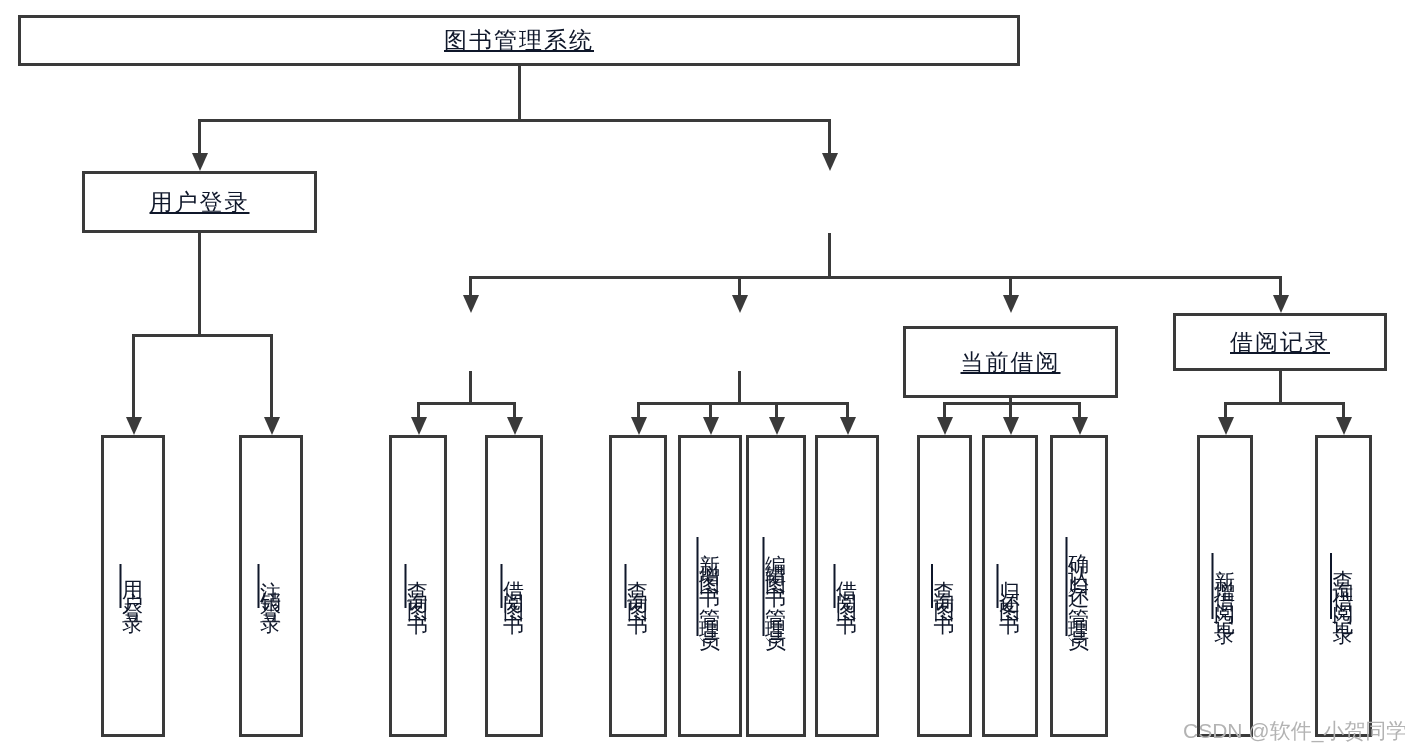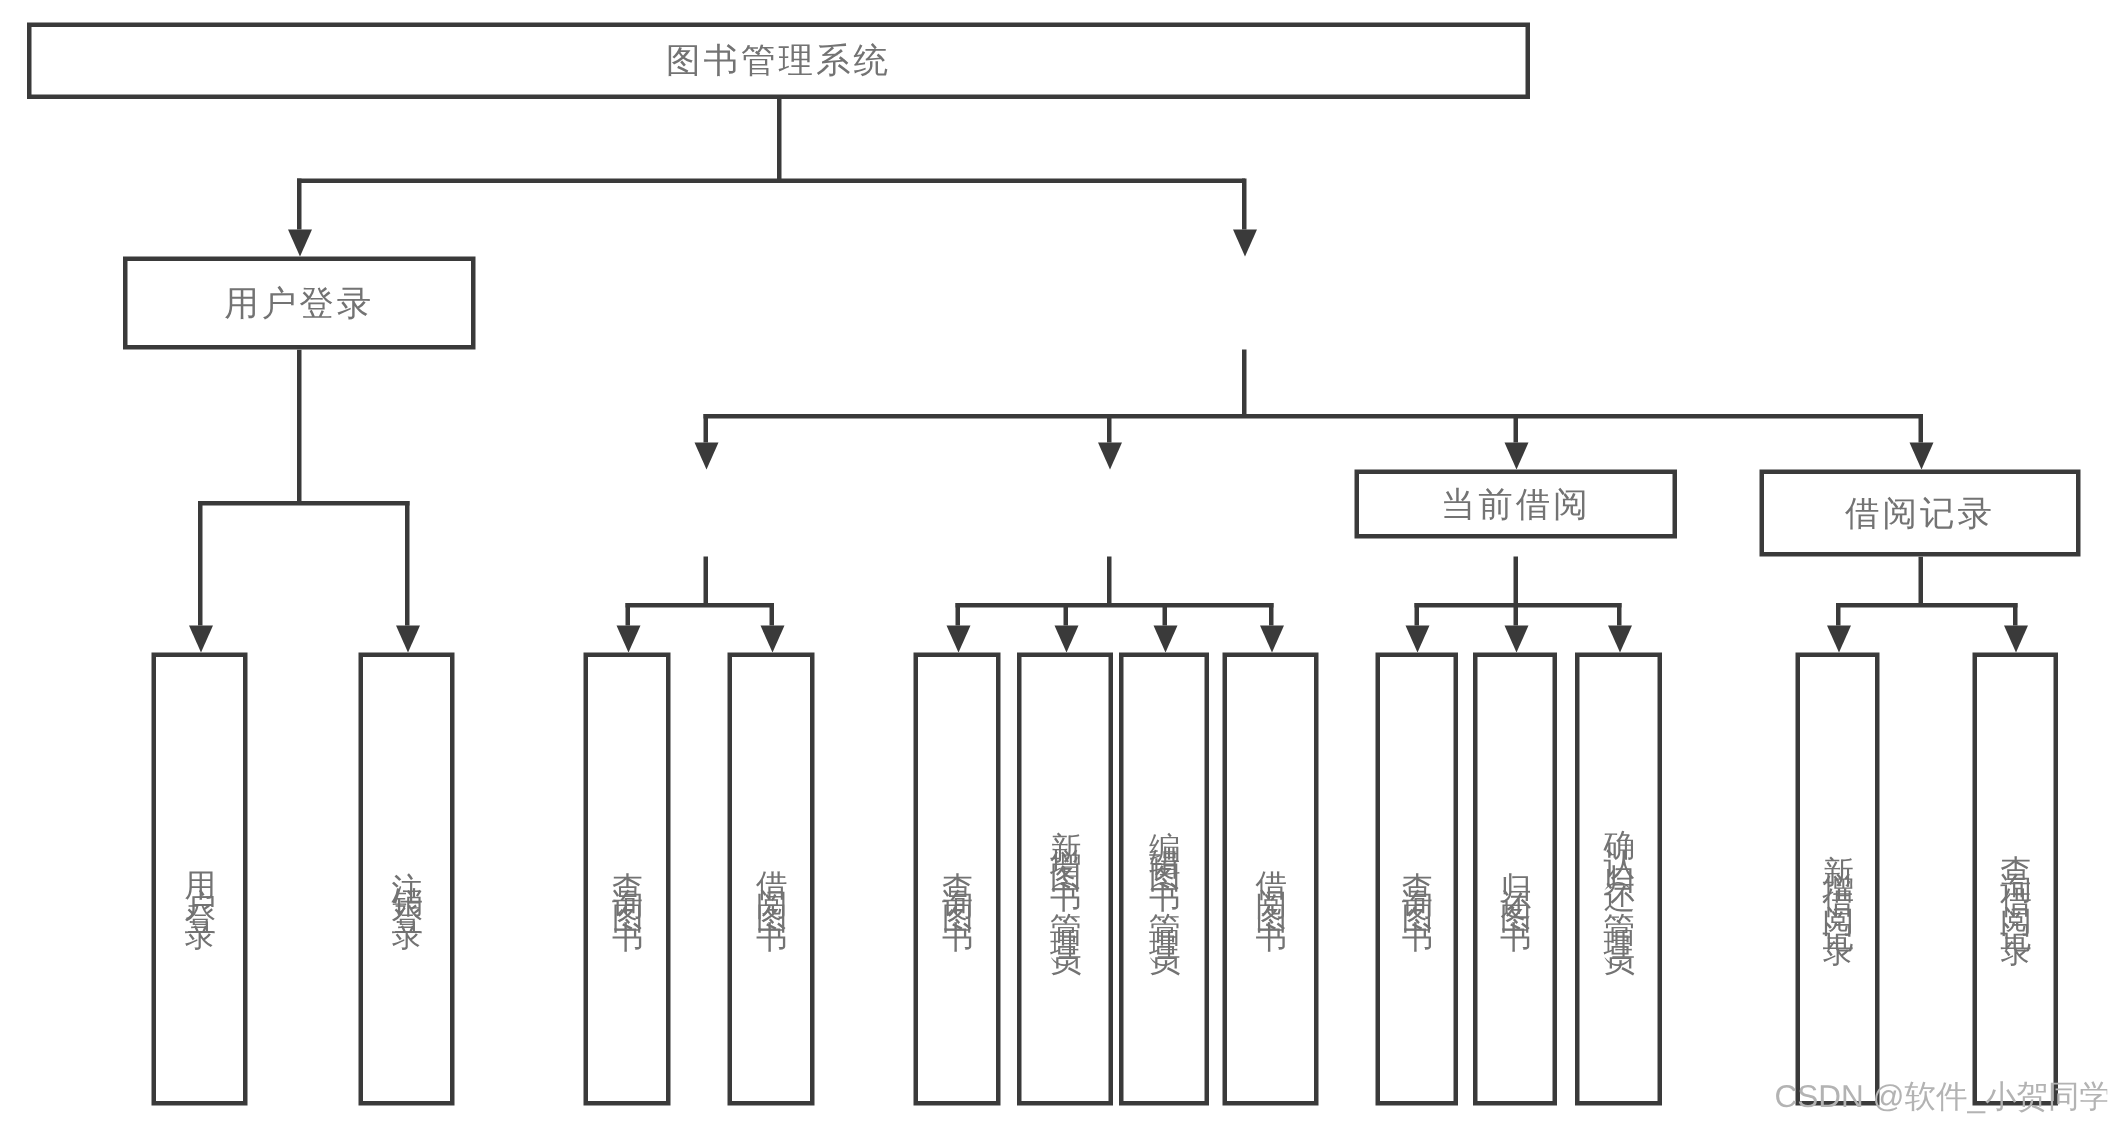--- a/index.html
+++ b/index.html
@@ -12,22 +12,23 @@
     overflow: hidden;
   }
   .box {
     position: absolute;
     box-sizing: border-box;
     border: 3px solid #3a3a3a;
     background: #ffffff;
     display: flex;
     align-items: center;
     justify-content: center;
-    color: #737373;
+    color: #0f172a;
     z-index: 2;
+    text-decoration: underline;
   }
   .box .hlabel {
     font-size: 23px;
     letter-spacing: 2px;
     white-space: nowrap;
   }
   .box .vlabel {
     writing-mode: vertical-rl;
     text-orientation: mixed;
     font-size: 21px;
@@ -82,21 +83,21 @@
   <div class="arrow" style="left:132px; top:334px; height:83px;"></div>
   <div class="arrow" style="left:270px; top:334px; height:83px;"></div>
 
   <div class="vline" style="left:828px; top:233px; height:45px;"></div>
   <div class="hline" style="left:469px; top:276px; width:813px;"></div>
   <div class="arrow" style="left:469px; top:276px; height:19px;"></div>
   <div class="arrow" style="left:738px; top:276px; height:19px;"></div>
   <div class="arrow" style="left:1009px; top:276px; height:19px;"></div>
   <div class="arrow" style="left:1279px; top:276px; height:19px;"></div>
 
-  <div class="box" style="left:903px; top:313px; width:215px; height:46px;">
+  <div class="box" style="left:903px; top:326px; width:215px; height:72px;">
     <span class="hlabel">当前借阅</span>
   </div>
   <div class="box" style="left:1173px; top:313px; width:214px; height:58px;">
     <span class="hlabel">借阅记录</span>
   </div>
 
   <div class="vline" style="left:469px; top:371px; height:33px;"></div>
   <div class="hline" style="left:417px; top:402px; width:99px;"></div>
   <div class="arrow" style="left:417px; top:402px; height:15px;"></div>
   <div class="arrow" style="left:513px; top:402px; height:15px;"></div>

